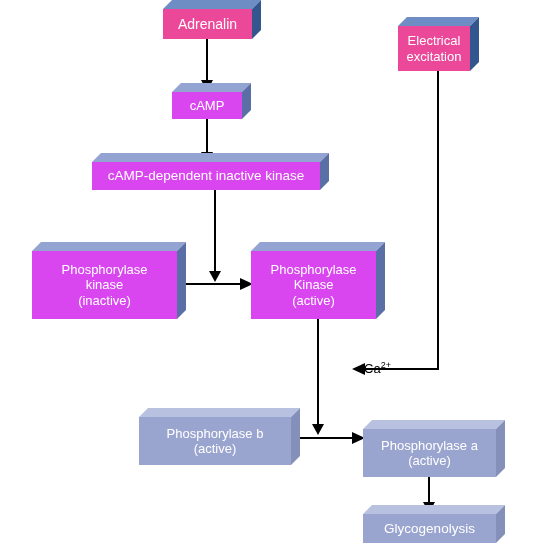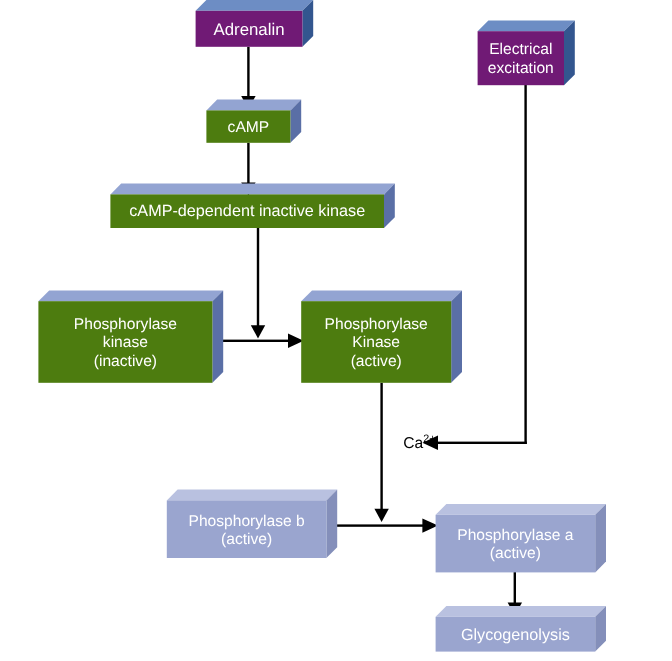--- a/index.html
+++ b/index.html
@@ -48,26 +48,26 @@
     right:-9px;
     top:0;
     width:9px;
     height:100%;
     z-index:1;
     transform:skewY(-45deg);
     transform-origin:top left;
   }
 
   
-  .tier-dark  .face{background:#701a75;}
+  .tier-dark  .face{background:#ec4899;}
   .tier-dark  .top {background:#6d8dc4;}
   .tier-dark  .side{background:#2f5header;}
   .tier-dark  .side{background:#33568f;}
 
-  .tier-mid   .face{background:#4d7c0f;}
+  .tier-mid   .face{background:#d946ef;}
   .tier-mid   .top {background:#93a4d2;}
   .tier-mid   .side{background:#5a6fa6;}
 
   .tier-light .face{background:#9aa5cf;}
   .tier-light .top {background:#b9c1e0;}
   .tier-light .side{background:#848fba;}
 
   .box .label{position:relative;z-index:4;padding:0 6px;}
 
   
@@ -184,25 +184,25 @@
         <span>Electrical</span><br>
         <span>excitation</span>
       </span>
     </div>
   </div>
 
   <div class="vline" style="left:437px;top:54px;height:316px;"></div>
   <div class="hline" style="left:363px;top:368px;width:76px;"></div>
   <div class="arrow-left" style="left:352px;top:363px;"></div>
 
-  <div class="calabel" style="left:310px;top:360px;padding-left:26px;">
+  <div class="calabel" style="left:338px;top:360px;padding-left:26px;">
     <span>Ca</span><sup>2+</sup>
   </div>
 
-  <div class="box tier-light" style="left:139px;top:417px;width:133px;height:48px;font-size:13px;">
+  <div class="box tier-light" style="left:139px;top:417px;width:152px;height:48px;font-size:13px;">
     <div class="top"></div>
     <div class="side"></div>
     <div class="face">
       <span class="label">
         <span>Phosphorylase b</span><br>
         <span>(active)</span>
       </span>
     </div>
   </div>
 

